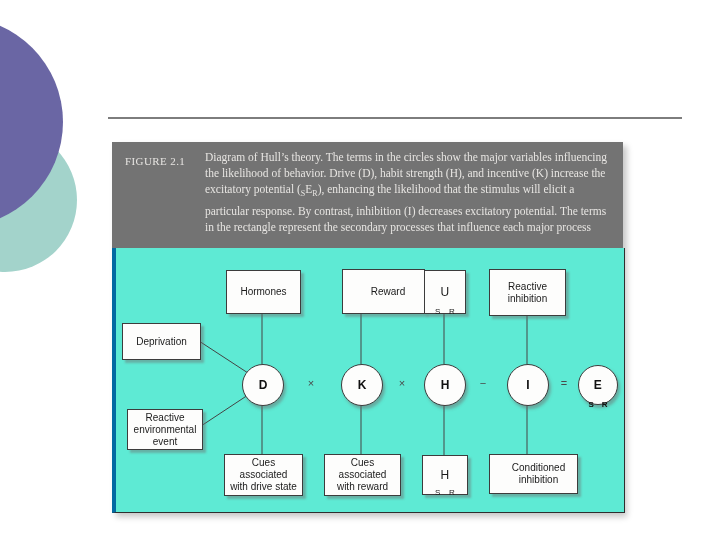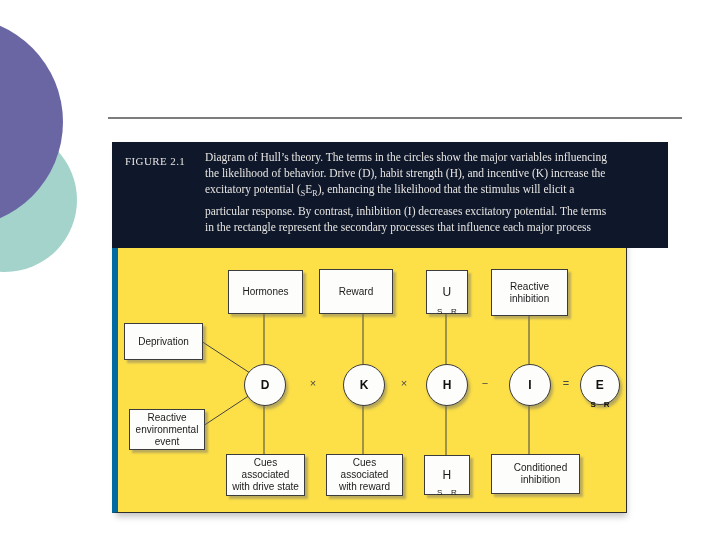--- a/index.html
+++ b/index.html
@@ -9,30 +9,30 @@
   .deco-circle{position:absolute;border-radius:50%;}
   .deco-teal{left:-67px;top:128px;width:144px;height:144px;background:#A3D3CB;z-index:1;}
   .deco-purple{left:-147px;top:17px;width:210px;height:210px;background:#6A66A4;z-index:2;}
   
   .title{position:absolute;left:111px;top:58px;margin:0;font-size:38px;font-weight:400;
          color:#333370;line-height:44px;letter-spacing:0px;z-index:3;}
   .rule{position:absolute;left:108px;top:117px;width:574px;height:2px;background:#7d7d7d;z-index:3;}
   
   .figure{position:absolute;left:112px;top:142px;width:511px;z-index:3;
           box-shadow:4px 4px 6px rgba(0,0,0,0.22);}
-  .caption{position:relative;width:511px;height:106px;background:#0f172a;padding-left:45px;}
+  .caption{position:relative;width:511px;height:106px;background:#737373;}
   .fig-label{position:absolute;left:13px;top:13px;font-family:"Liberation Serif",serif;
              font-size:11px;letter-spacing:0.4px;color:#E7E5E2;}
   .fig-text{position:absolute;left:93px;top:7px;width:412px;margin:0;
             font-family:"Liberation Serif",serif;font-size:11.5px;line-height:16.2px;
             color:#E7E5E2;text-align:left;}
   .fig-text sub{font-size:8px;}
   
-  .diagram{position:relative;width:508px;height:264px;background:#fde047;
-           border-left:6px solid #0369a1;border-right:1px solid #2e2e2e;
+  .diagram{position:relative;width:508px;height:264px;background:#5eead4;
+           border-left:4px solid #0369a1;border-right:1px solid #2e2e2e;
            border-bottom:1px solid #2e2e2e;}
   .connectors{position:absolute;left:0;top:0;}
   .dbox{position:absolute;background:#FDFDFC;border:1px solid #3c3c3c;
         box-shadow:3px 3px 2px rgba(110,110,110,0.45);
         display:flex;flex-direction:column;align-items:center;justify-content:center;
         font-size:10px;line-height:12px;color:#1a1a1a;text-align:center;}
   .dbox .ln{display:block;}
   .dcircle{position:absolute;background:#FDFDFC;border:1px solid #3c3c3c;border-radius:50%;
            box-shadow:2px 3px 3px rgba(110,110,110,0.5);
            display:flex;align-items:center;justify-content:center;
@@ -72,21 +72,21 @@
         <line x1="328" y1="156" x2="328" y2="207" stroke="#444" stroke-width="1"></line>
         <line x1="411" y1="66" x2="411" y2="116" stroke="#444" stroke-width="1"></line>
         <line x1="411" y1="156" x2="411" y2="206" stroke="#444" stroke-width="1"></line>
         <line x1="83" y1="93" x2="132" y2="125" stroke="#444" stroke-width="1"></line>
         <line x1="85" y1="178" x2="132" y2="147" stroke="#444" stroke-width="1"></line>
       </svg>
 
       <div class="dbox" style="left:110px;top:22px;width:73px;height:42px;">
         <span class="ln">Hormones</span>
       </div>
-      <div class="dbox" style="left:201px;top:21px;width:72px;height:43px;">
+      <div class="dbox" style="left:226px;top:21px;width:72px;height:43px;padding-left:9px;">
         <span class="ln">Reward</span>
       </div>
       <div class="dbox formula" style="left:308px;top:22px;width:40px;height:42px;flex-direction:row;">
         <span class="f-sub">S</span>
           <span class="f-main">U</span>
           <span class="f-sub">R</span>
       </div>
       <div class="dbox" style="left:373px;top:21px;width:75px;height:45px;">
         <span class="ln">Reactive</span>
         <span class="ln">inhibition</span>

